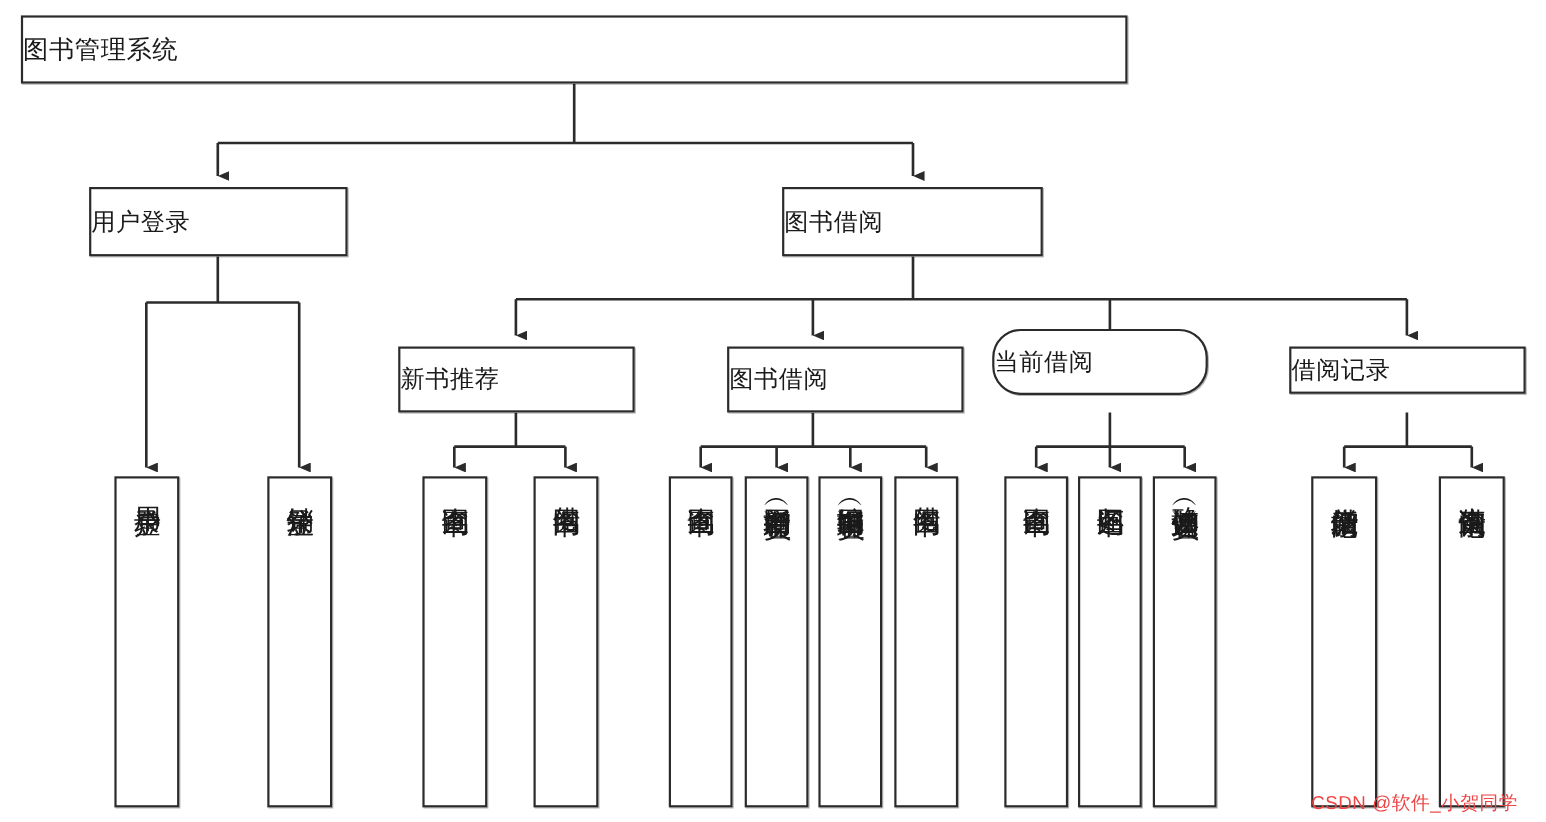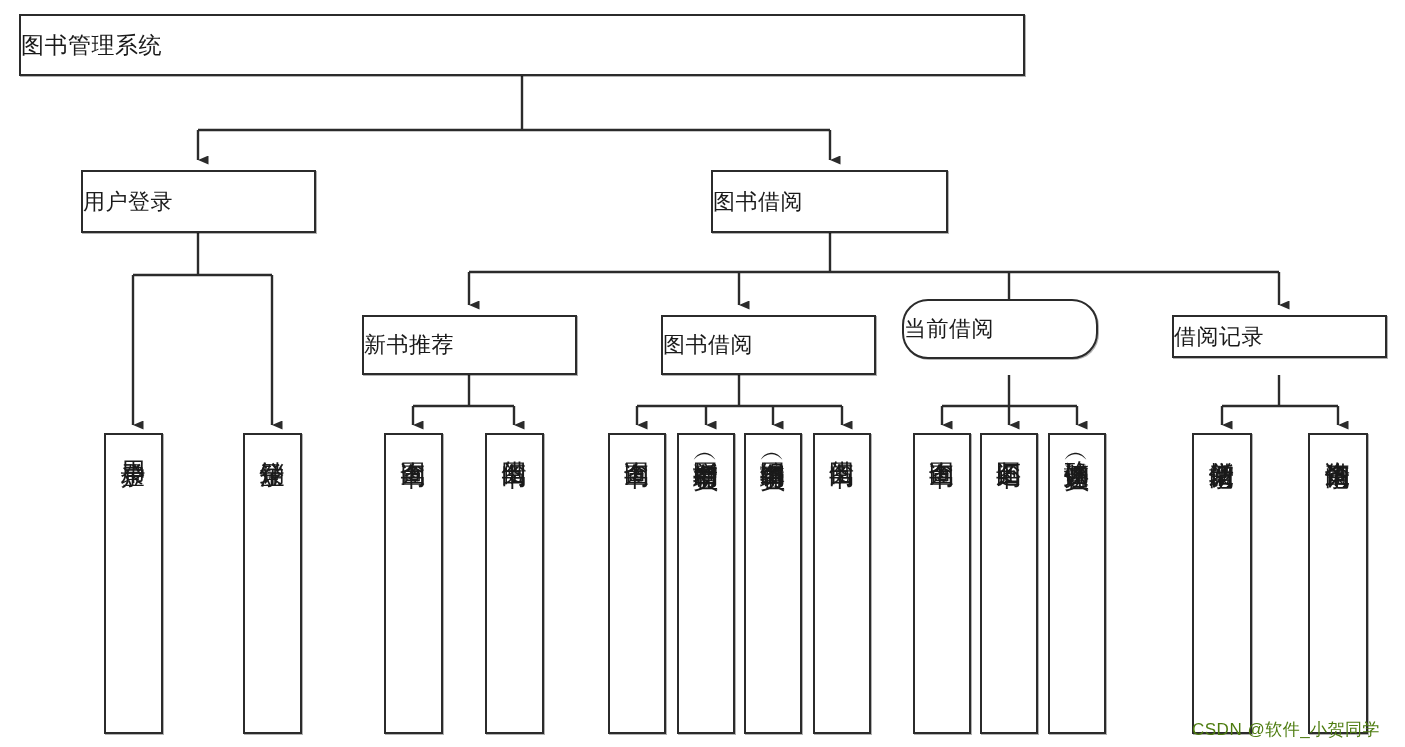--- a/index.html
+++ b/index.html
@@ -55,21 +55,21 @@
     writing-mode:vertical-rl;
     text-orientation:upright;
     font-size:25px;
     line-height:1.12;
     letter-spacing:1px;
     white-space:nowrap;
   }
   .watermark{
     position:absolute;
     font-size:17px;
-    color:#4d7c0f;
+    color:#ef4444;
     white-space:nowrap;
     letter-spacing:0.5px;
     font-family:"Liberation Sans","DejaVu Sans",sans-serif;
   }
 </style>
 </head>
 <body>
 
 <div id="canvas">
 

